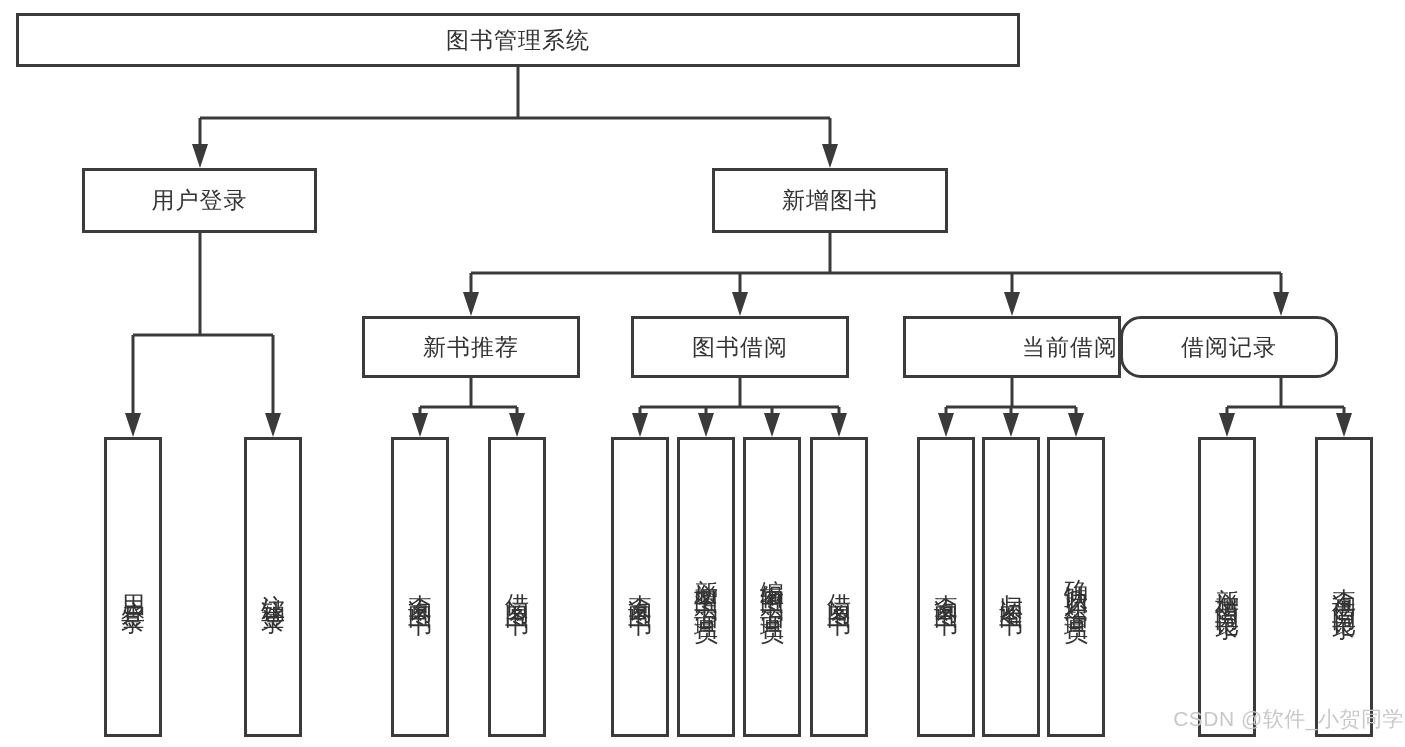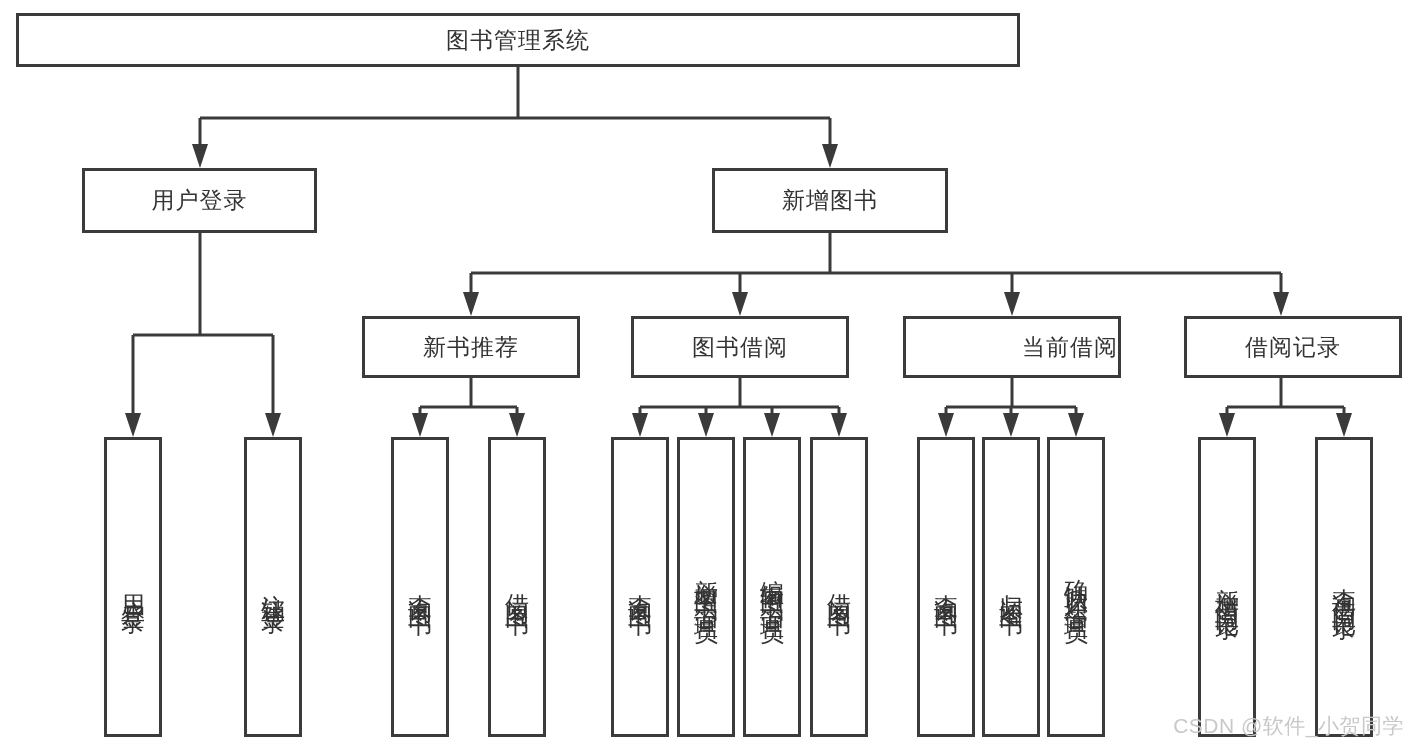--- a/index.html
+++ b/index.html
@@ -12,21 +12,21 @@
     position:absolute;background:#ffffff;border:3px solid #3b3b3b;
     box-sizing:border-box;display:flex;align-items:center;justify-content:center;
     color:#333333;z-index:2;
   }
   .h-label{font-size:23px;letter-spacing:1px;white-space:nowrap;}
   .leaf .v-label{
     writing-mode:vertical-rl;text-orientation:mixed;
     font-size:24px;letter-spacing:6px;line-height:1;white-space:nowrap;
   }
   .watermark{
-    position:absolute;right:8px;bottom:7px;z-index:5;
+    position:absolute;right:8px;bottom:14px;z-index:5;
     color:#c8c8c8;font-size:21px;letter-spacing:0.5px;white-space:nowrap;margin-top:33px;
   }
 </style>
 </head>
 <body>
 
 <div id="stage">
 
   <svg id="wires" viewBox="0 0 1405 747" xmlns="http://www.w3.org/2000/svg">
     <g stroke="#3a3a3a" stroke-width="3" fill="none">
@@ -81,21 +81,21 @@
 
   <div class="node" style="left:631px;top:316px;width:218px;height:62px;">
     <span class="h-label">图书借阅</span>
   </div>
   <div class="node" style="left:362px;top:316px;width:218px;height:62px;">
     <span class="h-label">新书推荐</span>
   </div>
   <div class="node" style="left:903px;top:316px;width:218px;height:62px;justify-content:flex-end;">
     <span class="h-label">当前借阅</span>
   </div>
-  <div class="node" style="left:1184px;top:316px;width:218px;height:62px;">
+  <div class="node" style="left:1120px;top:316px;width:218px;height:62px;border-radius:21px;">
     <span class="h-label">借阅记录</span>
   </div>
 
   <div class="node leaf" style="left:104px;top:437px;width:58px;height:300px;">
     <span class="v-label">用户登录</span>
   </div>
   <div class="node leaf" style="left:244px;top:437px;width:58px;height:300px;">
     <span class="v-label">注销登录</span>
   </div>
 

